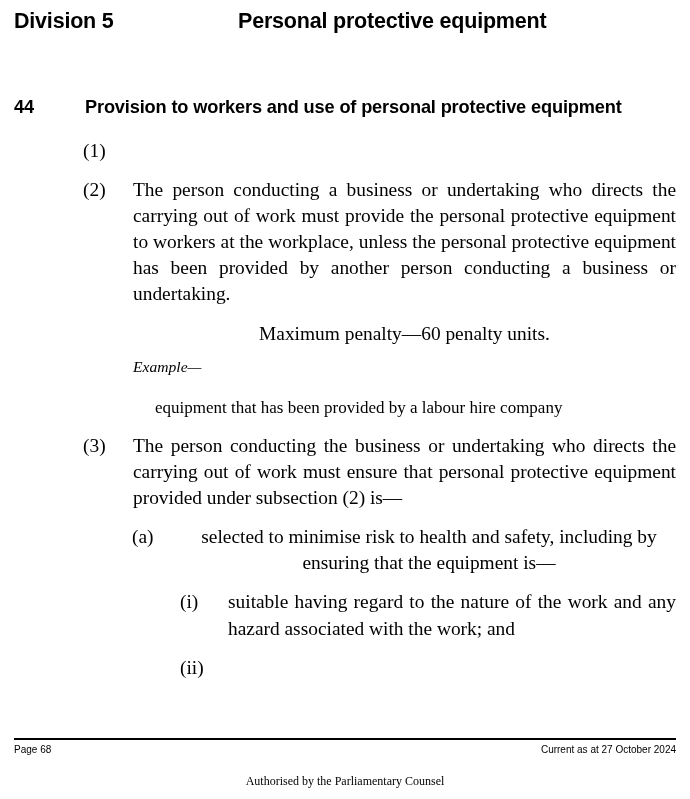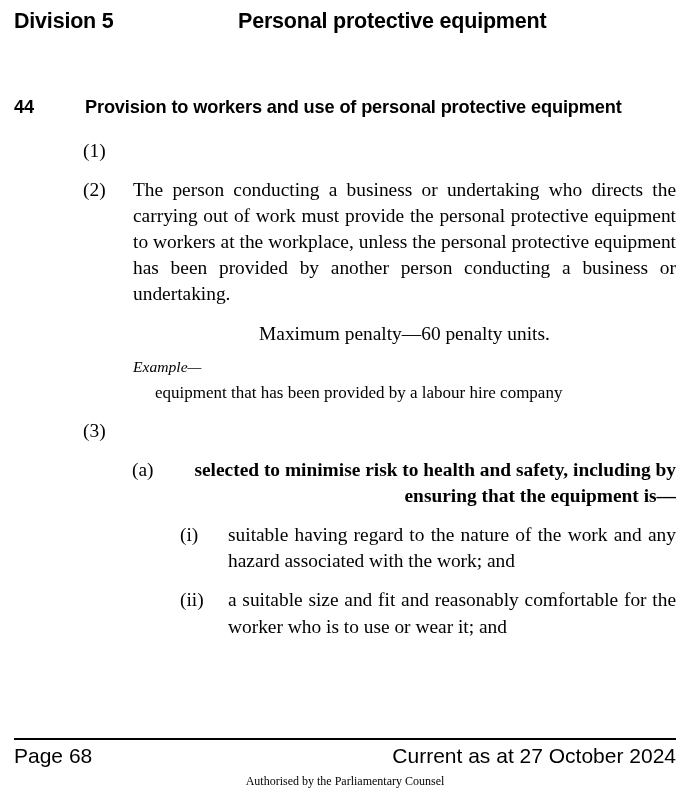--- a/index.html
+++ b/index.html
@@ -85,22 +85,21 @@
     flex: 0 0 auto;
     text-align: left;
   }
   .para .ptext {
     flex: 1 1 auto;
     text-align: justify;
     text-justify: inter-word;
     hyphens: none;
   }
   .para .ptext.nojust {
-    text-align: right;
-    font-weight: bold;
+    text-align: center;
   }
 
   
   .lvl1 { padding-left: 69px; margin-bottom: 13px; }
   .lvl1 .marker { width: 50px; }
   .lvl1 .ptext { max-width: 543px; }
 
   
   .plain {
     padding-left: 119px;
@@ -109,21 +108,21 @@
     margin-bottom: 10px;
     text-align: center;
   }
 
   
   .example-label {
     padding-left: 119px;
     font-size: 15.6px;
     font-style: italic;
     line-height: 1.3;
-    margin-bottom: 5px;
+    margin-bottom: 20px;
   }
   .example-text {
     padding-left: 141px;
     font-size: 17px;
     line-height: 1.3;
     margin-bottom: 14px;
   }
 
   
   .lvl2 { padding-left: 118px; margin-bottom: 13px; }
@@ -146,21 +145,21 @@
   }
   .footer-row {
     position: absolute;
     left: 14px;
     top: 744px;
     width: 662px;
     display: flex;
     justify-content: space-between;
     align-items: baseline;
     font-family: "Liberation Sans", sans-serif;
-    font-size: 21px;
+    font-size: 10px;
   }
   .footer-auth {
     position: absolute;
     left: 0;
     top: 774px;
     width: 690px;
     text-align: center;
     font-family: "Liberation Serif", serif;
     font-size: 12px;
   }
@@ -191,35 +190,35 @@
       <span class="ptext">The person conducting a business or undertaking who directs the carrying out of work must provide the personal protective equipment to workers at the workplace, unless the personal protective equipment has been provided by another person conducting a business or undertaking.</span>
     </div>
 
     <div class="plain">Maximum penalty—60 penalty units.</div>
 
     <div class="example-label">Example—</div>
     <div class="example-text">equipment that has been provided by a labour hire company</div>
 
     <div class="para lvl1">
       <span class="marker">(3)</span>
+      <span class="ptext">The person conducting the business or undertaking who directs the carrying out of work must ensure that personal protective equipment provided under subsection (2) is—</span>
     </div>
 
     <div class="para lvl2">
       <span class="marker">(a)</span>
       <span class="ptext nojust">selected to minimise risk to health and safety, including by ensuring that the equipment is—</span>
     </div>
 
     <div class="para lvl3">
       <span class="marker">(i)</span>
       <span class="ptext">suitable having regard to the nature of the work and any hazard associated with the work; and</span>
     </div>
 
     <div class="para lvl3">
       <span class="marker">(ii)</span>
-      <span class="ptext">a suitable size and fit and reasonably comfortable for the worker who is to use or wear it; and</span>
     </div>
 
   </div>
 
   <div class="footer-rule"></div>
 
   <div class="footer-row">
     <span>Page 68</span>
     <span>Current as at 27 October 2024</span>
   </div>

